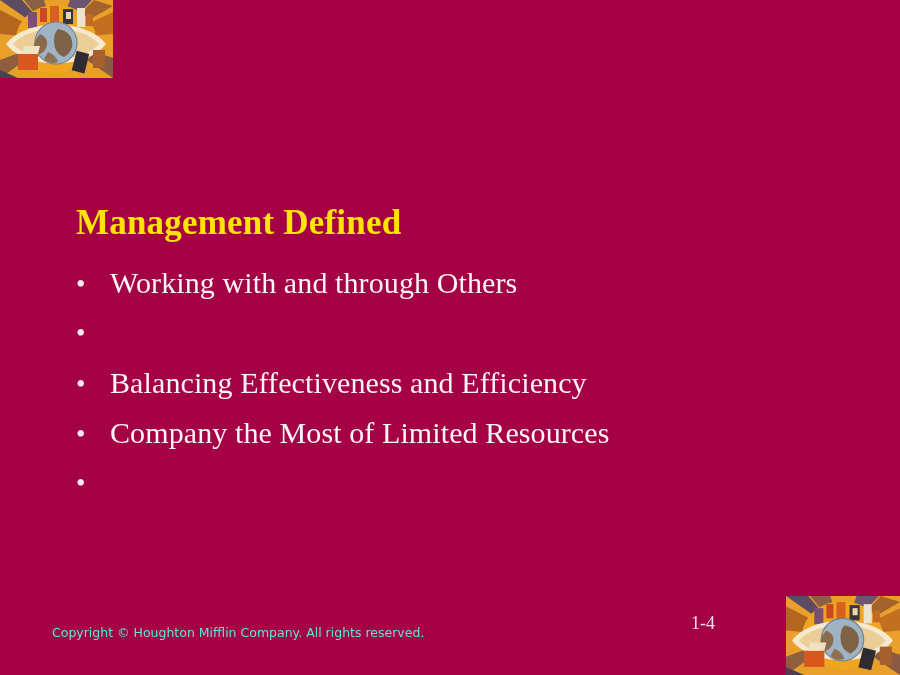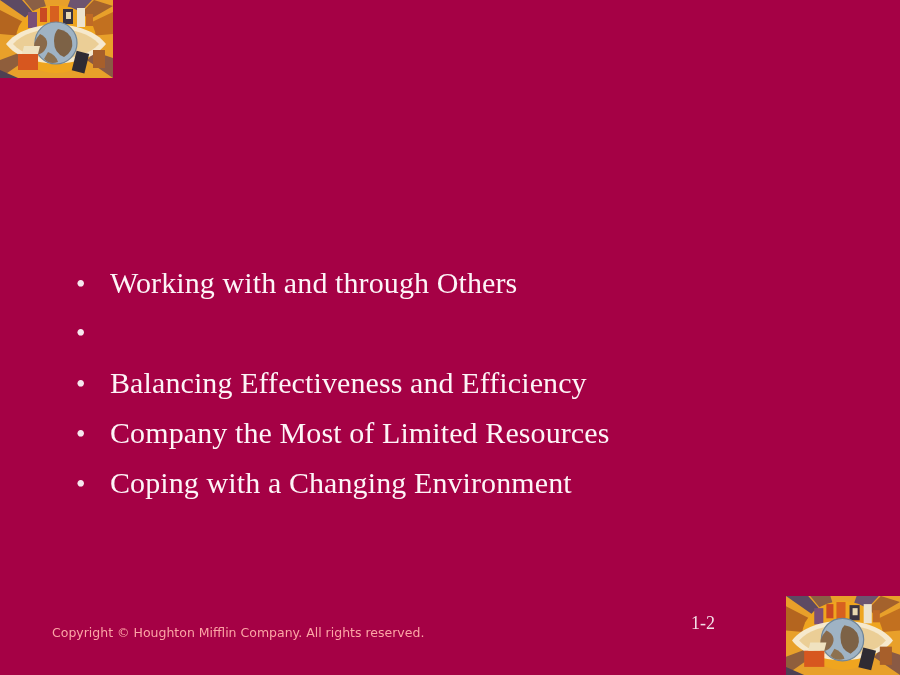--- a/index.html
+++ b/index.html
@@ -85,21 +85,21 @@
     text-align: center;
   }
 
   
   .copyright {
     position: absolute;
     left: 52px;
     top: 625px;
     font-family: "DejaVu Sans", sans-serif;
     font-size: 12.5px;
-    color: #fca5a5;
+    color: #5eead4;
     white-space: nowrap;
   }
   .slide-number {
     position: absolute;
     left: 691px;
     top: 613px;
     font-family: "Liberation Serif", serif;
     font-size: 18px;
     color: #f3dfe7;
     white-space: nowrap;
@@ -151,45 +151,45 @@
         <rect x="18" y="54" width="20" height="16" fill="#d7571f"></rect>
         <polygon points="22,54 38,54 40,46 24,46" fill="#f0e2c0"></polygon>
         <rect x="74" y="52" width="13" height="20" fill="#2f2b33" transform="rotate(14 80 62)"></rect>
         <rect x="93" y="50" width="12" height="18" fill="#a75f2b"></rect>
 
         <polygon points="0,70 18,78 0,78" fill="#4d4053"></polygon>
       </g>
     </svg>
   </div>
 
+  <div class="title">Management Defined</div>
 
   <ul class="bullets">
     <li class="bullet-row">
       <span class="bullet-mark">•</span>
       <span class="bullet-text">Working with and through Others</span>
     </li>
     <li class="bullet-row">
       <span class="bullet-mark">•</span>
     </li>
     <li class="bullet-row">
       <span class="bullet-mark">•</span>
       <span class="bullet-text">Balancing Effectiveness and Efficiency</span>
     </li>
     <li class="bullet-row">
       <span class="bullet-mark">•</span>
       <span class="bullet-text">Company the Most of Limited Resources</span>
     </li>
     <li class="bullet-row">
       <span class="bullet-mark">•</span>
-      <span class="bullet-text">Coping with a Changing Environment</span>
     </li>
   </ul>
 
   <div class="copyright">Copyright ©  Houghton Mifflin Company.  All rights reserved.</div>
-  <div class="slide-number">1-2</div>
+  <div class="slide-number">1-4</div>
 
   <div class="logo logo-bottom">
     <svg viewBox="0 0 113 78" preserveAspectRatio="none" aria-hidden="true">
       <defs>
         <clipPath id="clipBot">
             <rect x="0" y="0" width="113" height="78"></rect>
           </clipPath>
       </defs>
       <g clip-path="url(#clipBot)">
         <rect x="0" y="0" width="113" height="78" fill="#e8a02a"></rect>

